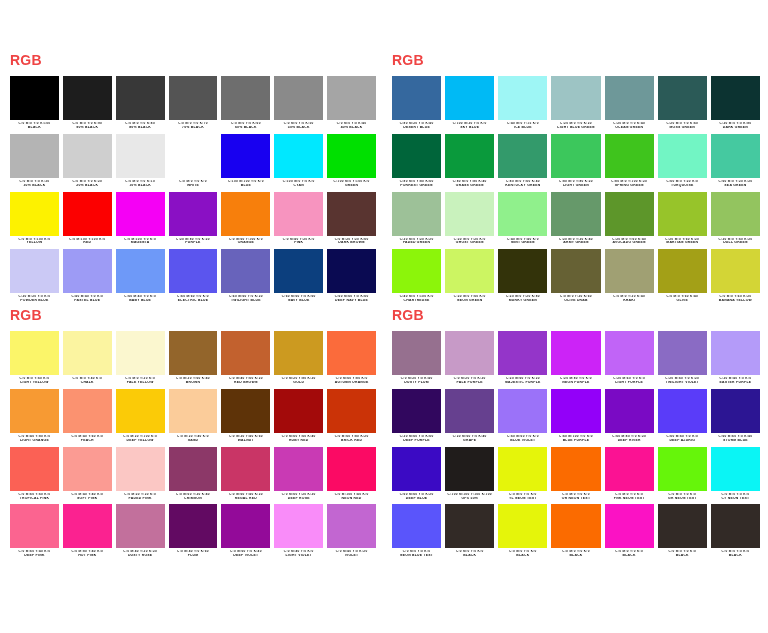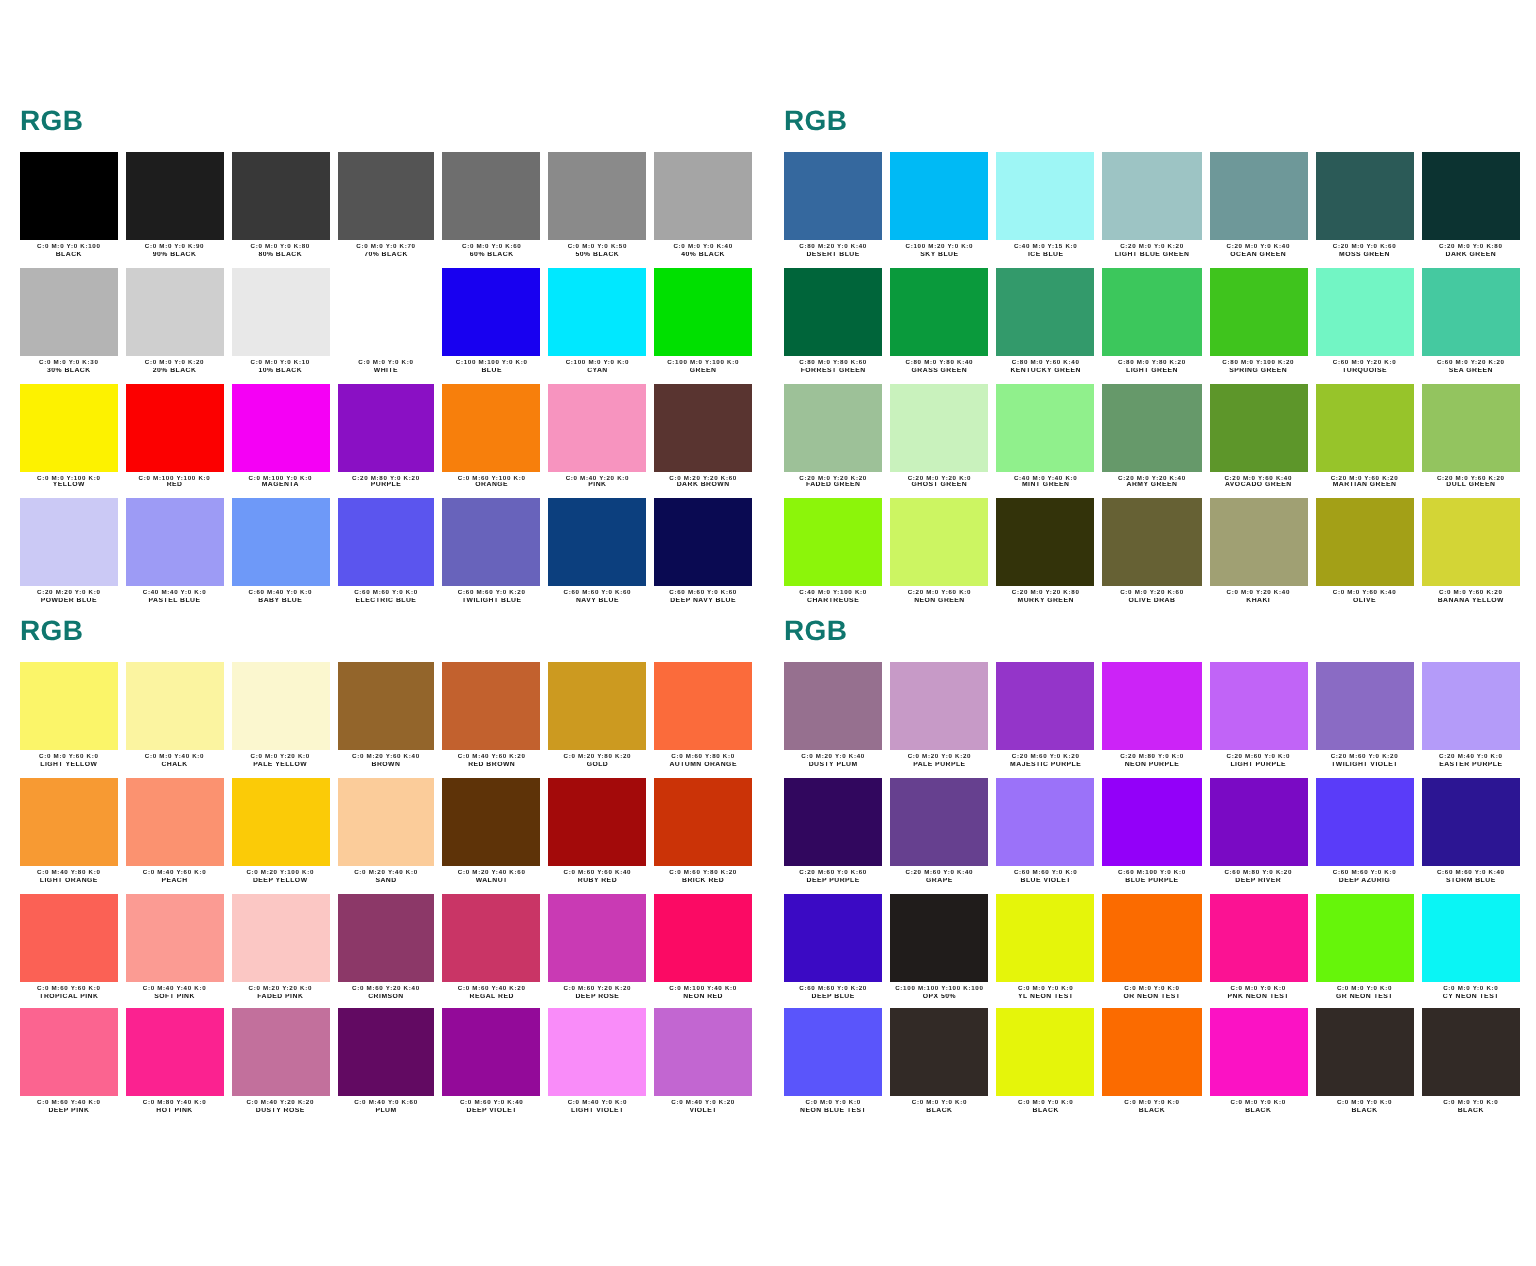--- a/index.html
+++ b/index.html
@@ -18,21 +18,21 @@
     display: grid;
     grid-template-columns: 1fr 1fr;
     grid-template-rows: auto auto;
     width: 768px;
   }
   .quadrant { padding: 0 8px 0 10px; }
   .quadrant.right { padding-left: 8px; padding-right: 8px; }
   .q-title {
     font-size: 14px;
     font-weight: bold;
-    color: #0f766e;
+    color: #ef4444;
     letter-spacing: 0.2px;
     margin-bottom: 7px;
     height: 17px;
     line-height: 17px;
   }
   .grid {
     display: grid;
     grid-template-columns: repeat(7, 1fr);
     column-gap: 4px;
     row-gap: 0px;

